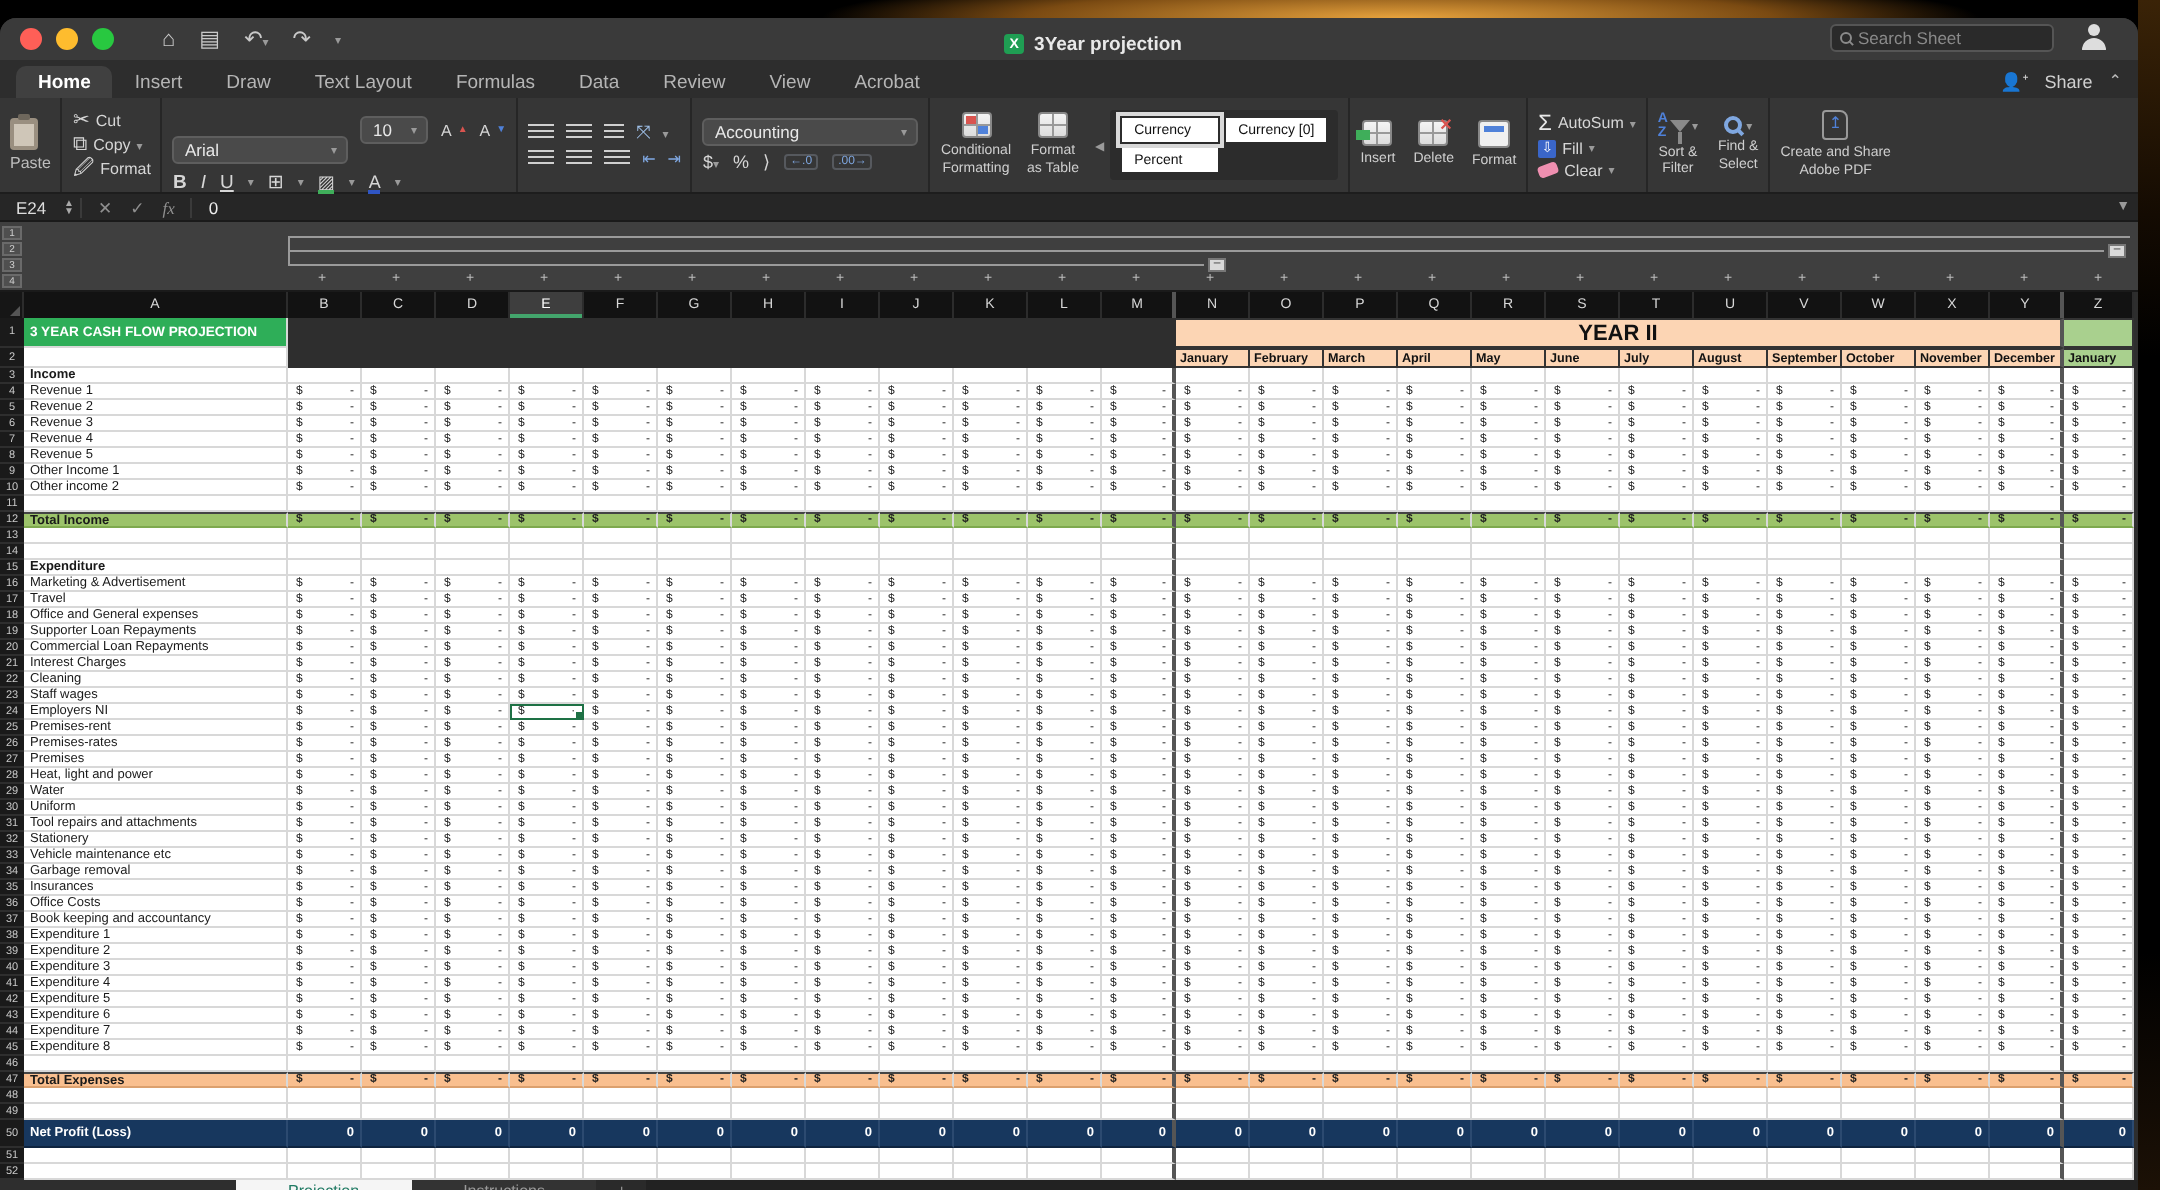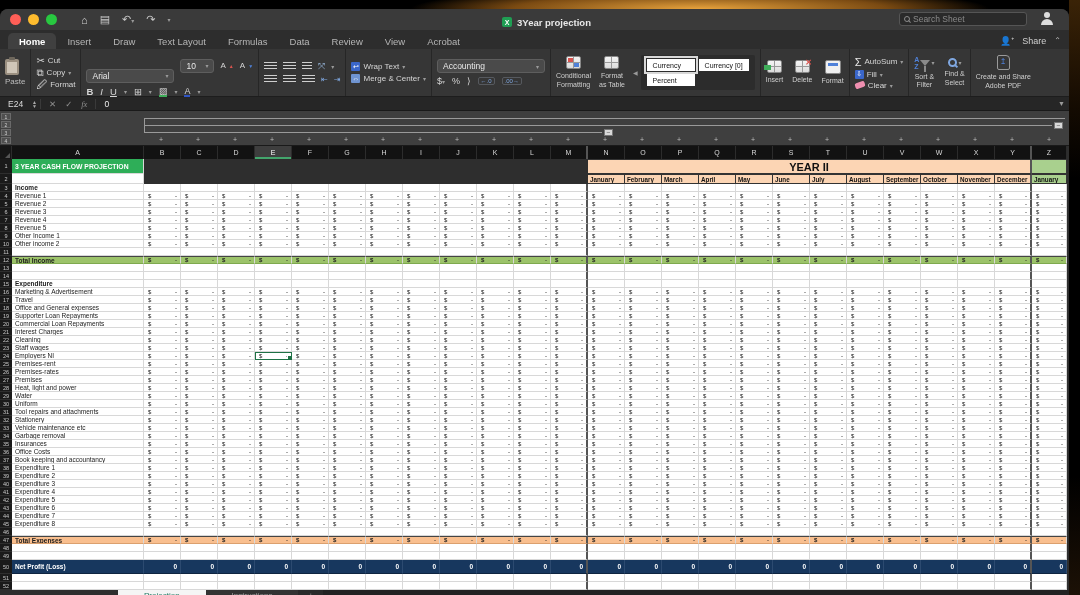--- a/index.html
+++ b/index.html
@@ -18,21 +18,21 @@
   .traffic { display:flex; gap:7px; margin-left:10px; }
   .dot { width:11px; height:11px; border-radius:50%; }
   .dot.r{background:#ff5f57}.dot.y{background:#febc2e}.dot.g{background:#28c840}
   .qat { display:flex; align-items:center; gap:12px; margin-left:24px; color:#c9c9c9; font-size:11px; }
   .qat span { cursor:default; }
   .title-center { position:absolute; left:0; right:0; text-align:center; pointer-events:none;margin-left:24px; }
   .title-center .inner { display:inline-flex; align-items:center; gap:5px; color:#e8e8e8;
     font-size:9.5px; font-weight:bold; }
   .xl-icon { width:10px; height:10px; background:#1f9e53; border-radius:2px; color:#fff;
     font-size:7px; font-weight:bold; display:inline-flex; align-items:center; justify-content:center; }
-  .search-box { position:absolute; right:42px; top:3px; width:128px; height:14px; background:#2a2a2a;
+  .search-box { position:absolute; right:42px; top:3px; width:112px; height:14px; background:#2a2a2a;
     border:1px solid #555; border-radius:3px; display:flex; align-items:center; gap:3px;
     color:#8a8a8a; font-size:8.5px; padding:0 4px; }
   .mag { width:6px; height:6px; border:1px solid #8a8a8a; border-radius:50%; position:relative; flex:none;}
   .mag::after { content:""; position:absolute; width:3px; height:1px; background:#8a8a8a;
     bottom:-1px; right:-2px; transform:rotate(45deg); }
   .avatar { position:absolute; right:14px; top:2px; width:16px; height:16px; color:#ddd; }
   .avatar .head{width:6px;height:6px;border-radius:50%;background:#ddd;margin:1px auto 0;}
   .avatar .body{width:12px;height:6px;border-radius:6px 6px 0 0;background:#ddd;margin:1px auto 0;}
 
   
@@ -288,34 +288,20 @@
             <span class="alignlines"></span>
             <span class="alignlines"></span>
             <span class="alignlines"></span>
             <span style="color:#7fa7e0;font-size:8px;">⇤</span>
             <span style="color:#7fa7e0;font-size:8px;">⇥</span>
           </div>
         </div>
       </div>
       <div class="rgroup">
         <div class="vcol">
-          <span class="iconbtn">
-              <span class="fill-ico">↩</span>
-              <span>Wrap Text</span>
-              <span class="dd">▾</span>
-            </span>
-          <span class="iconbtn">
-              <span class="fill-ico" style="background:#6f94d1;">⇔</span>
-              <span>Merge &amp; Center</span>
-              <span class="dd">▾</span>
-            </span>
-        </div>
-      </div>
-      <div class="rgroup">
-        <div class="vcol">
           <div class="selbox" style="width:108px;">
               <span>Accounting</span>
               <span class="dd">▾</span>
             </div>
           <div class="numbtns">
             <span><span>$</span><span class="dd">▾</span></span>
             <span>%</span>
             <span>⟩</span>
             <span class="decbadge">←.0</span>
             <span class="decbadge">.00→</span>

